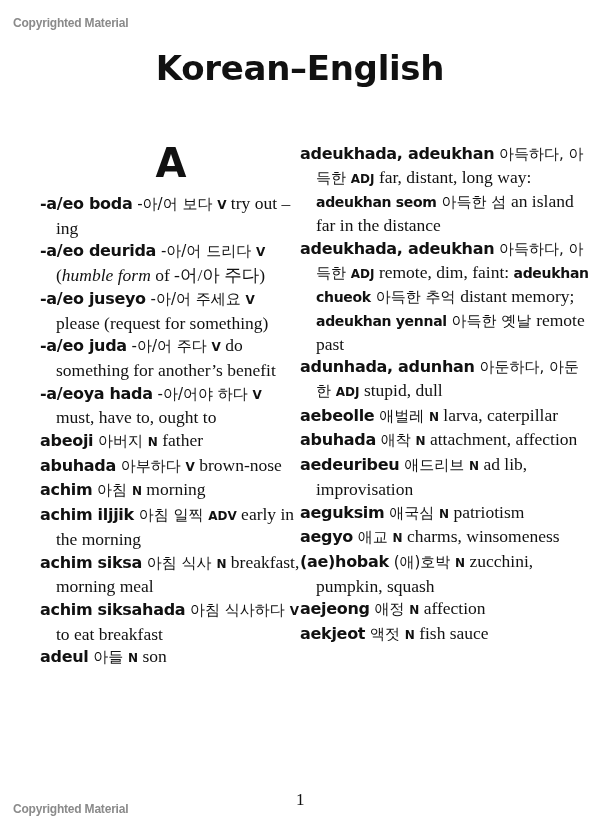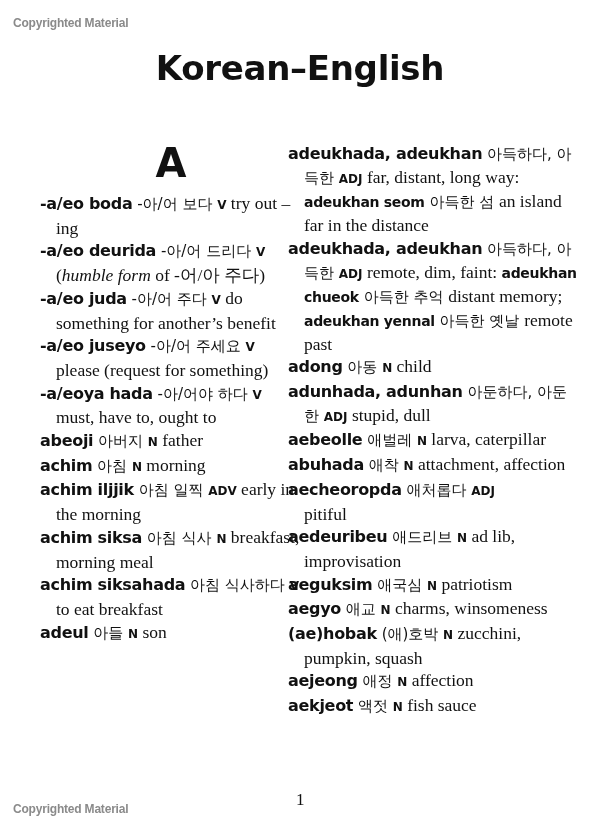--- a/index.html
+++ b/index.html
@@ -5,21 +5,21 @@
   html, body { margin:0; padding:0; background:#ffffff; }
   body { width:600px; height:836px; position:relative; overflow:hidden; color:#111; }
   .watermark { position:absolute; left:13px; width:600px; text-align:left;
     font-family:"Liberation Sans", sans-serif; font-weight:bold; font-size:12px; color:#8a8a8a; letter-spacing:-0.2px; }
   .wm-top { top:16px; }
   .wm-bottom { top:802px; }
   .title { position:absolute; top:48px; left:0; width:600px; text-align:center;
     font-family:"DejaVu Sans", sans-serif; font-weight:bold; font-size:34px; color:#111; letter-spacing:-0.3px; }
   .col { position:absolute; top:0; }
   .col-left { left:40px; width:262px; top:138px; }
-  .col-right { left:288px; width:290px; top:142px; }
+  .col-right { left:300px; width:290px; top:142px; }
   .letter { font-family:"DejaVu Sans", sans-serif; font-weight:bold; font-size:40px; text-align:center; width:262px; height:54px; line-height:50px; }
   .entry { font-family:"Liberation Serif", serif; font-size:17.5px; line-height:22.7px; padding-left:16px; text-indent:-16px; }
   .hw { font-family:"DejaVu Sans", sans-serif; font-weight:bold; font-size:16px; letter-spacing:-0.3px; }
   .sub { font-family:"DejaVu Sans", sans-serif; font-weight:bold; font-size:14px; letter-spacing:-0.3px; }
   .ko { font-family:"DejaVu Sans", sans-serif; font-size:15px; }
   .pos { font-family:"DejaVu Sans", sans-serif; font-weight:bold; font-size:12px; }
   .it { font-style:italic;margin-top:16px; }
   .pagenum { position:absolute; top:790px; left:296px; font-family:"Liberation Serif", serif; font-size:17px; color:#111; }
 </style>
 </head>
@@ -28,55 +28,54 @@
 <div class="watermark wm-top">Copyrighted Material</div>
 <div class="title">Korean–English</div>
 
 <div class="col col-left">
   <div class="letter">A</div>
 
   <div class="entry"><span class="hw">-a/eo boda</span><span class="ko"> -아/어 보다 </span><span class="pos">V</span><span> try out –ing</span></div>
 
   <div class="entry"><span class="hw">-a/eo deurida</span><span class="ko"> -아/어 드리다 </span><span class="pos">V</span><span> (</span><span class="it">humble form</span><span> of -어/아 주다)</span></div>
 
+  <div class="entry"><span class="hw">-a/eo juseyo</span><span class="ko"> -아/어 주세요 </span><span class="pos">V</span><span> please (request for something)</span></div>
+
   <div class="entry"><span class="hw">-a/eo juda</span><span class="ko"> -아/어 주다 </span><span class="pos">V</span><span> do something for another’s benefit</span></div>
-
-  <div class="entry"><span class="hw">-a/eo juseyo</span><span class="ko"> -아/어 주세요 </span><span class="pos">V</span><span> please (request for something)</span></div>
 
 
   <div class="entry"><span class="hw">-a/eoya hada</span><span class="ko"> -아/어야 하다 </span><span class="pos">V</span><span> must, have to, ought to</span></div>
 
   <div class="entry"><span class="hw">abeoji</span><span class="ko"> 아버지 </span><span class="pos">N</span><span> father</span></div>
 
+  <div class="entry"><span class="hw">abuhada</span><span class="ko"> 아부하다 </span><span class="pos">V</span><span> brown-nose</span></div>
 
   <div class="entry"><span class="hw">achim</span><span class="ko"> 아침 </span><span class="pos">N</span><span> morning</span></div>
 
   <div class="entry"><span class="hw">achim iljjik</span><span class="ko"> 아침 일찍 </span><span class="pos">ADV</span><span> early in the morning</span></div>
 
   <div class="entry"><span class="hw">achim siksa</span><span class="ko"> 아침 식사 </span><span class="pos">N</span><span> breakfast, morning meal</span></div>
 
   <div class="entry"><span class="hw">achim siksahada</span><span class="ko"> 아침 식사하다 </span><span class="pos">V</span><span> to eat breakfast</span></div>
 
   <div class="entry"><span class="hw">adeul</span><span class="ko"> 아들 </span><span class="pos">N</span><span> son</span></div>
 </div>
 
 <div class="col col-right">
   <div class="entry"><span class="hw">adeukhada, adeukhan</span><span class="ko"> 아득하다, 아득한 </span><span class="pos">ADJ</span><span> far, distant, long way: </span><span class="sub">adeukhan seom</span><span class="ko"> 아득한 섬 </span><span>an island far in the distance</span></div>
 
   <div class="entry"><span class="hw">adeukhada, adeukhan</span><span class="ko"> 아득하다, 아득한 </span><span class="pos">ADJ</span><span> remote, dim, faint: </span><span class="sub">adeukhan chueok</span><span class="ko"> 아득한 추억 </span><span>distant memory; </span><br><span class="sub">adeukhan yennal</span><span class="ko"> 아득한 옛날 </span><span>remote past</span></div>
 
-  <div class="entry"><span class="hw">adong</span><span class="ko"> 아동 </span><span class="pos">N</span><span> child</span></div>
 
   <div class="entry"><span class="hw">adunhada, adunhan</span><span class="ko"> 아둔하다, 아둔한 </span><span class="pos">ADJ</span><span> stupid, dull</span></div>
 
   <div class="entry"><span class="hw">aebeolle</span><span class="ko"> 애벌레 </span><span class="pos">N</span><span> larva, caterpillar</span></div>
 
   <div class="entry"><span class="hw">abuhada</span><span class="ko"> 애착 </span><span class="pos">N</span><span> attachment, affection</span></div>
 
-  <div class="entry"><span class="hw">aecheoropda</span><span class="ko"> 애처롭다 </span><span class="pos">ADJ</span><br><span> pitiful</span></div>
 
   <div class="entry"><span class="hw">aedeuribeu</span><span class="ko"> 애드리브 </span><span class="pos">N</span><span> ad lib, improvisation</span></div>
 
   <div class="entry"><span class="hw">aeguksim</span><span class="ko"> 애국심 </span><span class="pos">N</span><span> patriotism</span></div>
 
   <div class="entry"><span class="hw">aegyo</span><span class="ko"> 애교 </span><span class="pos">N</span><span> charms, winsomeness</span></div>
 
   <div class="entry"><span class="hw">(ae)hobak</span><span class="ko"> (애)호박 </span><span class="pos">N</span><span> zucchini, pumpkin, squash</span></div>
 
   <div class="entry"><span class="hw">aejeong</span><span class="ko"> 애정 </span><span class="pos">N</span><span> affection</span></div>

